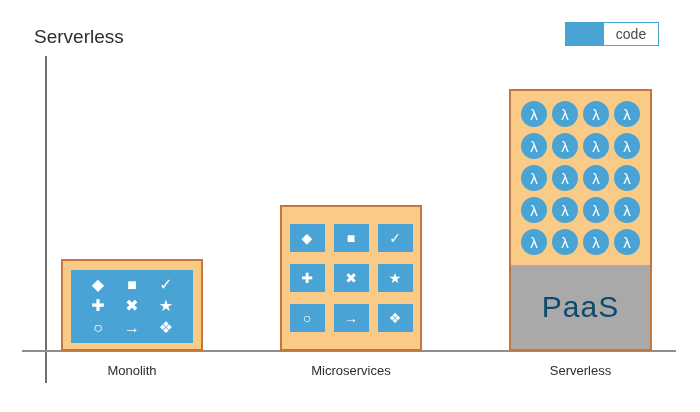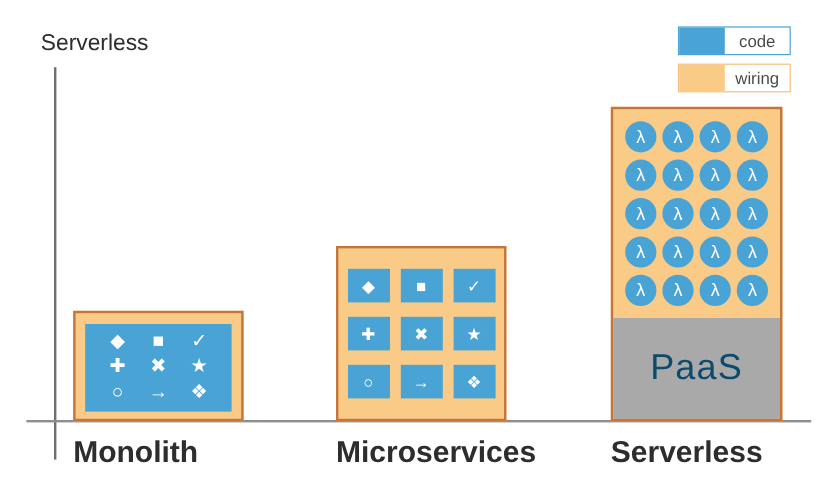--- a/index.html
+++ b/index.html
@@ -43,42 +43,38 @@
   }
   .lambda{
     width:26px;height:26px;background:#4aa3d5;border-radius:50%;
     color:#fff;display:flex;align-items:center;justify-content:center;font-size:15px;
   }
   .paas{
     height:84px;background:#a9a9a9;display:flex;align-items:center;justify-content:center;
     font-size:30px;color:#0c4a6e;letter-spacing:1px;
   }
   
-  .xlabel{position:absolute;top:363px;font-size:25px;color:#2d2d2d;font-weight:bold;}
+  .xlabel{position:absolute;top:363px;text-align:center;font-size:13px;color:#2d2d2d;}
   .xlabel.l0{left:61px;width:142px;}
   .xlabel.l1{left:280px;width:142px;}
   .xlabel.l2{left:509px;width:143px;}
 </style>
 </head>
 <body>
 
 <div class="canvas">
 
   <div class="ylabel">Serverless</div>
   <div class="yaxis"></div>
   <div class="xaxis"></div>
 
   <div class="legend">
     <div class="legend-item code">
       <span class="swatch"></span>
       <span class="legend-label">code</span>
-    </div>
-    <div class="legend-item wiring">
-      <span class="swatch"></span>
-      <span class="legend-label">wiring</span>
     </div>
   </div>
 
   <div class="bar monolith">
     <div class="mono-code">
         <span class="glyph">◆</span>
         <span class="glyph">■</span>
         <span class="glyph">✓</span>
         <span class="glyph">✚</span>
         <span class="glyph">✖</span>

